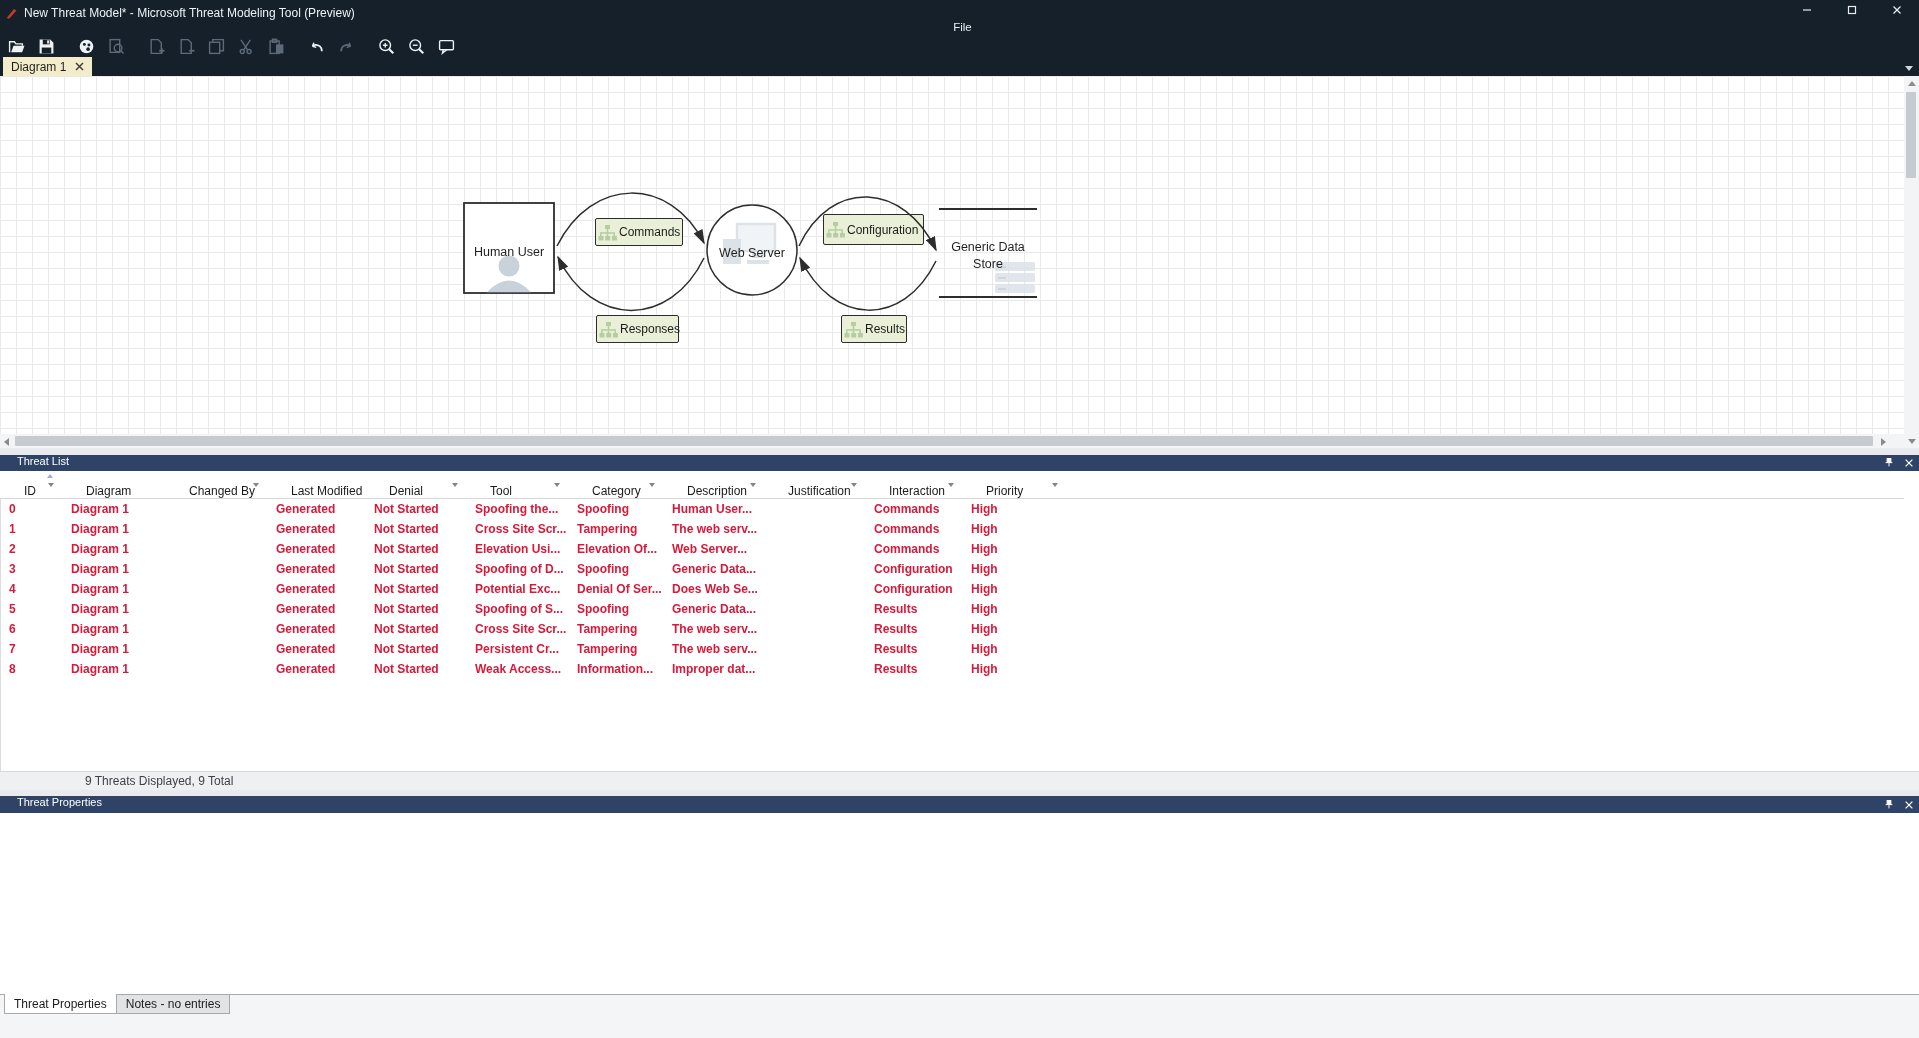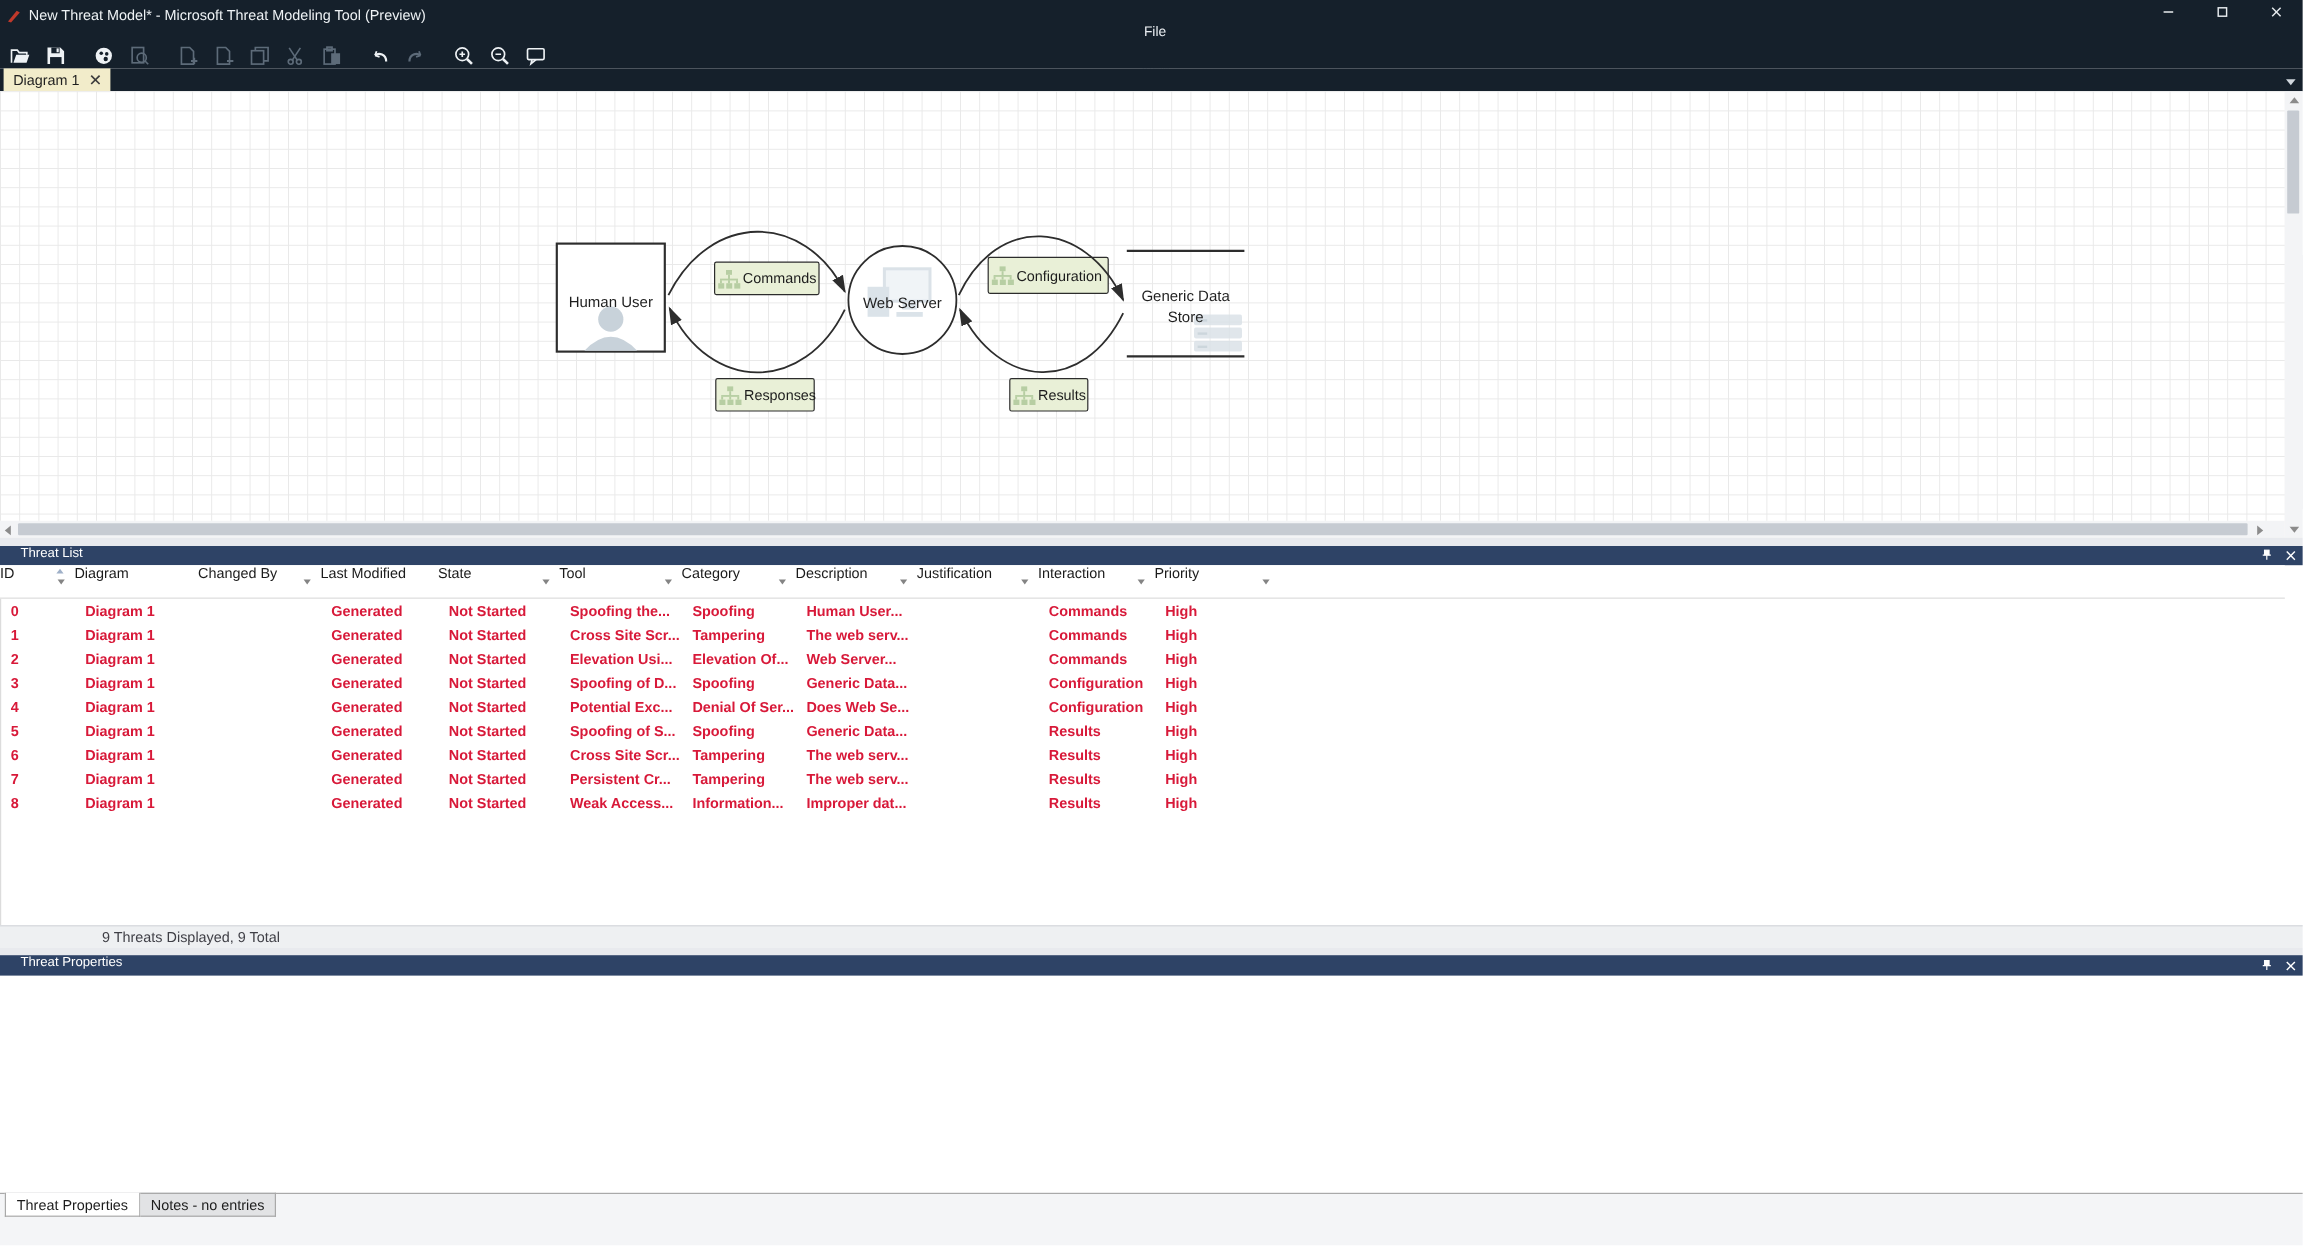--- a/index.html
+++ b/index.html
@@ -67,21 +67,21 @@
   .panel-title { position:absolute; left:0; width:100%; background:var(--panel-header,#2e4366);
                  color:#fff; font-size:11px; display:flex; padding-left:17px; }
   #tl-title { top:455px; height:16px; }
   #tp-title { top:796px; height:17px; }
   .panel-icons { position:absolute; right:4px; top:0; height:100%; display:flex; align-items:center; gap:8px; }
   .panel-icons svg { width:12px; height:12px; stroke:#fff; stroke-width:1.3; fill:none; }
 
   .tl-header { position:absolute; left:0; top:471px; width:1904px; height:28px; background:#fff;
                display:grid; grid-template-columns:var(--tl-cols); border-bottom:1px solid #d7d7d7;
                font-size:12px; color:#1b1b1b; }
-  .th { position:relative; display:flex; align-items:flex-start; padding-left:0; }
+  .th { position:relative; display:flex; align-items:flex-end; padding-left:24px; }
   .filter-arrow { position:absolute; right:8px; top:12px; width:0; height:0;
                   border-left:3.5px solid transparent; border-right:3.5px solid transparent;
                   border-top:4.5px solid #848484; }
   .sort-asc { position:absolute; right:9px; top:3px; width:0; height:0;
               border-left:3.5px solid transparent; border-right:3.5px solid transparent;
               border-bottom:4px solid #9fb0c8; }
 
   .tl-rows { position:absolute; left:0; top:499px; width:1904px; height:272px; background:#fff;
              border-left:1px solid #dcdcdc; }
   .tr { display:grid; grid-template-columns:var(--tl-cols); height:20px; line-height:20px;
@@ -382,21 +382,21 @@
         <span>Diagram</span>
       </div>
       <div class="th">
         <span>Changed By</span>
         <span class="filter-arrow"></span>
       </div>
       <div class="th">
         <span>Last Modified</span>
       </div>
       <div class="th">
-        <span>State</span>
+        <span>Denial</span>
         <span class="filter-arrow"></span>
       </div>
       <div class="th">
         <span>Tool</span>
         <span class="filter-arrow"></span>
       </div>
       <div class="th">
         <span>Category</span>
         <span class="filter-arrow"></span>
       </div>

